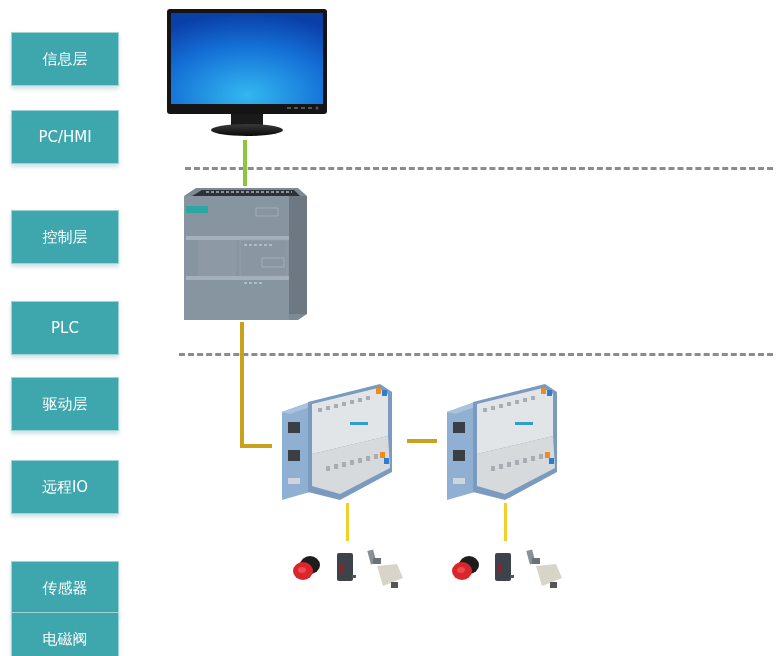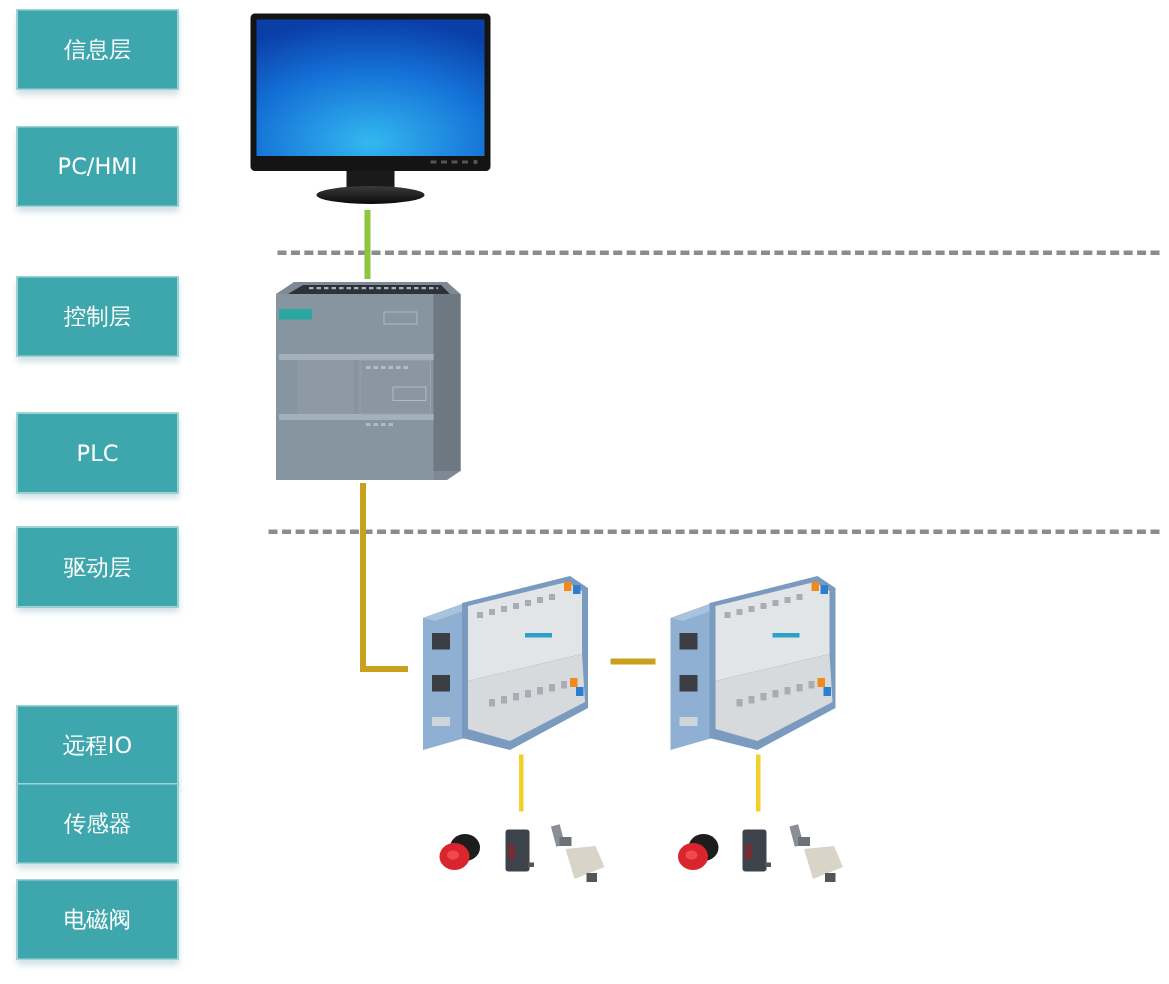--- a/index.html
+++ b/index.html
@@ -8,21 +8,21 @@
     background: #ffffff;
     font-family: "DejaVu Sans", "Liberation Sans", sans-serif;
   }
   .layer-box {
     position: absolute; left: 11px; width: 108px; height: 54px;
     background: #3ea6ad;
     border: 1px solid #9fd3d6;
     box-sizing: border-box;
     box-shadow: 0 3px 4px rgba(120,170,180,0.35);
     color: #ffffff; font-size: 15px;
-    display: flex; align-items: center; justify-content: center;
+    display: flex; align-items: center; justify-content: center; margin-top: 26px;
   }
   .dash {
     position: absolute; height: 0;
     border-top: 3px dashed #8c8c8c;
   }
   .wire { position: absolute; }
   .abs { position: absolute; }
   svg { display: block; overflow: visible; }
 </style>
 </head>
@@ -36,24 +36,24 @@
   </div>
 <div class="layer-box" style="top:184px">
     <span>控制层</span>
   </div>
 <div class="layer-box" style="top:275px">
     <span>PLC</span>
   </div>
 <div class="layer-box" style="top:351px">
     <span>驱动层</span>
   </div>
-<div class="layer-box" style="top:470px">
+<div class="layer-box" style="top:434px">
     <span>远程IO</span>
   </div>
-<div class="layer-box" style="top:522px">
+<div class="layer-box" style="top:535px">
     <span>传感器</span>
   </div>
 <div class="layer-box" style="top:586px">
     <span>电磁阀</span>
   </div>
 
 <div class="dash" style="left:185px; top:167px; width:588px;"></div>
 <div class="dash" style="left:179px; top:353px; width:594px;"></div>
 
 <div class="wire" style="left:243px; top:140px; width:4px; height:46px; background:#8cc63f;"></div>

